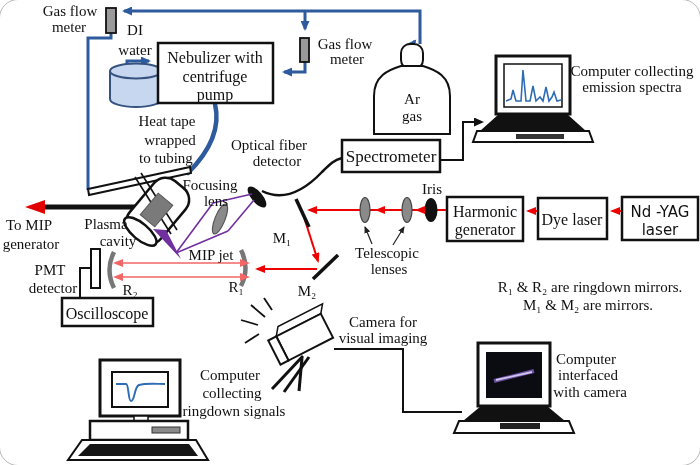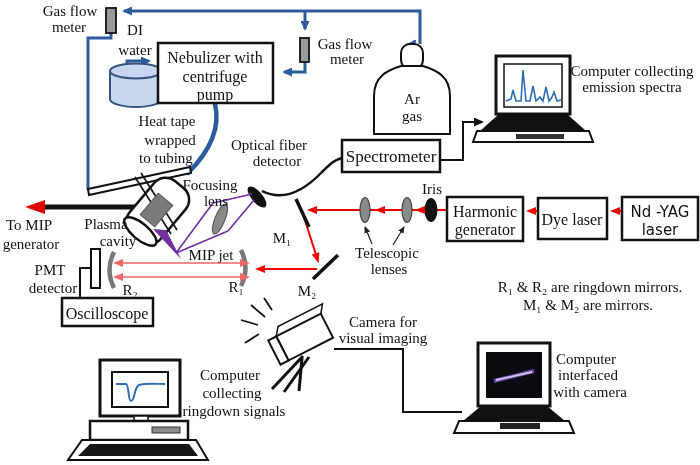--- a/index.html
+++ b/index.html
@@ -1,16 +1,16 @@
 <!DOCTYPE html>
 <html><head>
 <meta charset="utf-8">
 <style>
   html,body{margin:0;padding:0;background:#fff;}
-  #stage{position:relative;width:700px;height:465px;background:#fff;outline:1px solid #b9b9b9;overflow:hidden;}
+  #stage{position:relative;width:700px;height:465px;background:#fff;outline:1px solid #b9b9b9;overflow:hidden;border-radius:18px;}
   svg{position:absolute;left:0;top:0;}
   text{font-family:"Liberation Serif","DejaVu Serif",serif;fill:#111;}
   .s15{font-size:15px}
   .s16{font-size:16px}
   .s17{font-size:17px}
   .sans{font-family:"DejaVu Sans","Liberation Sans",sans-serif;font-size:15px}
   .mid{text-anchor:middle}
 </style>
 </head>
 <body>

